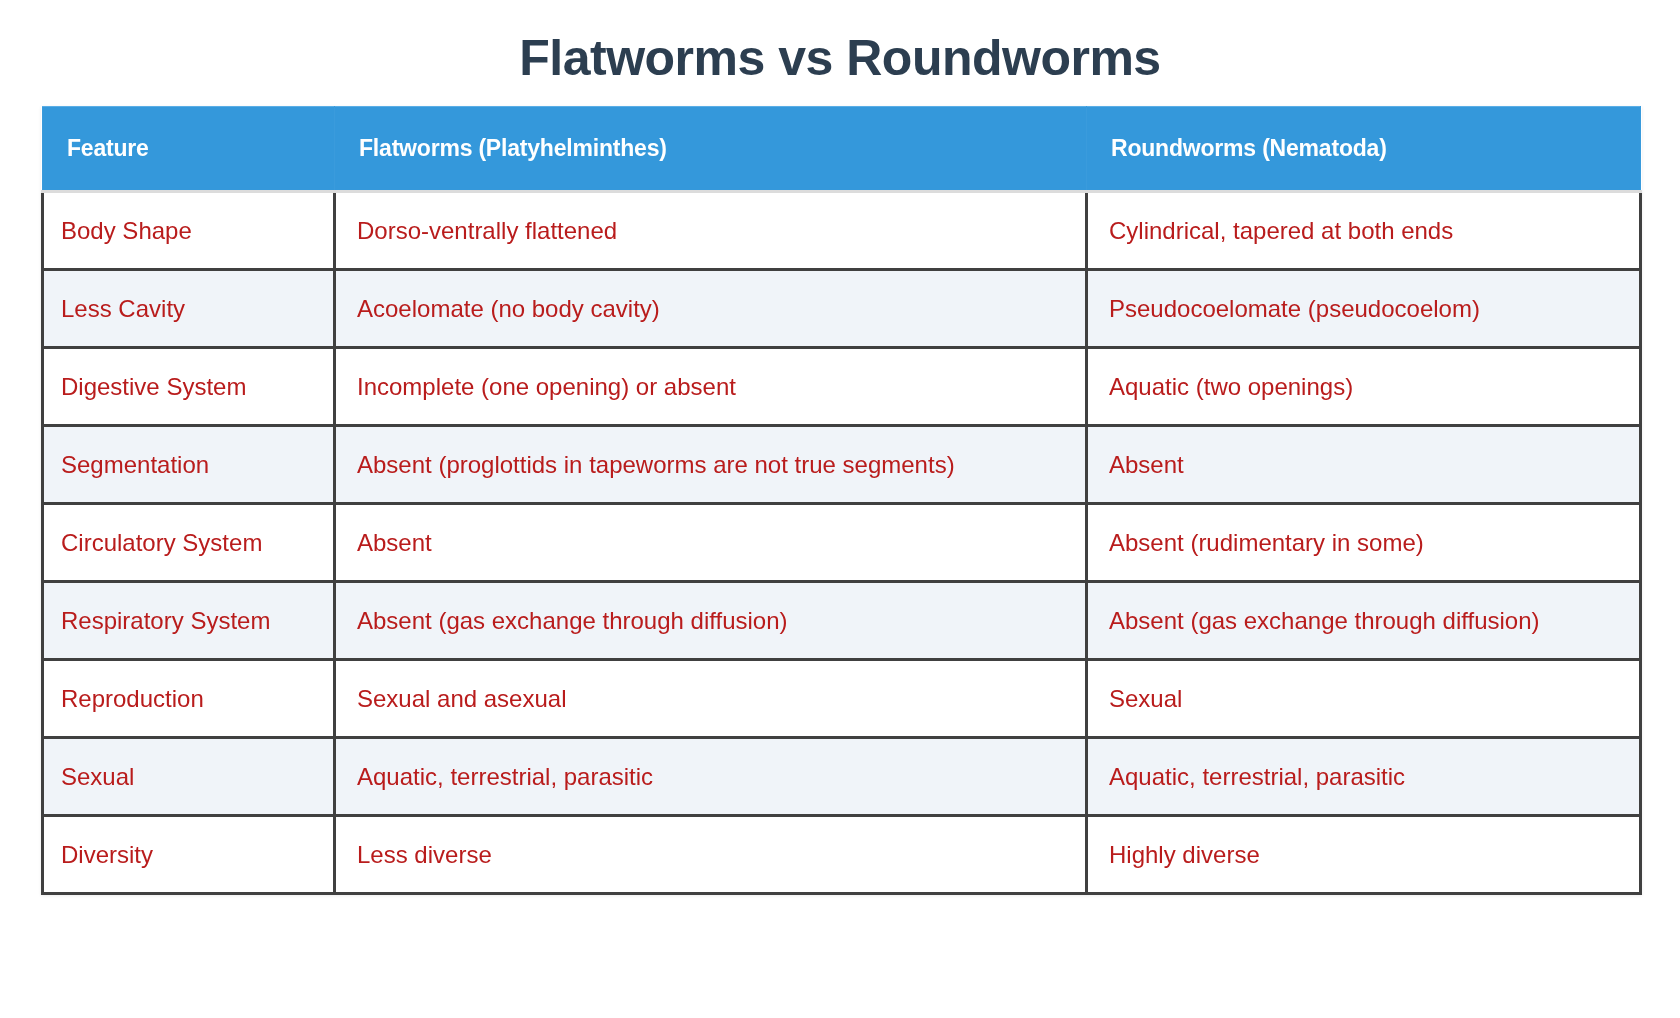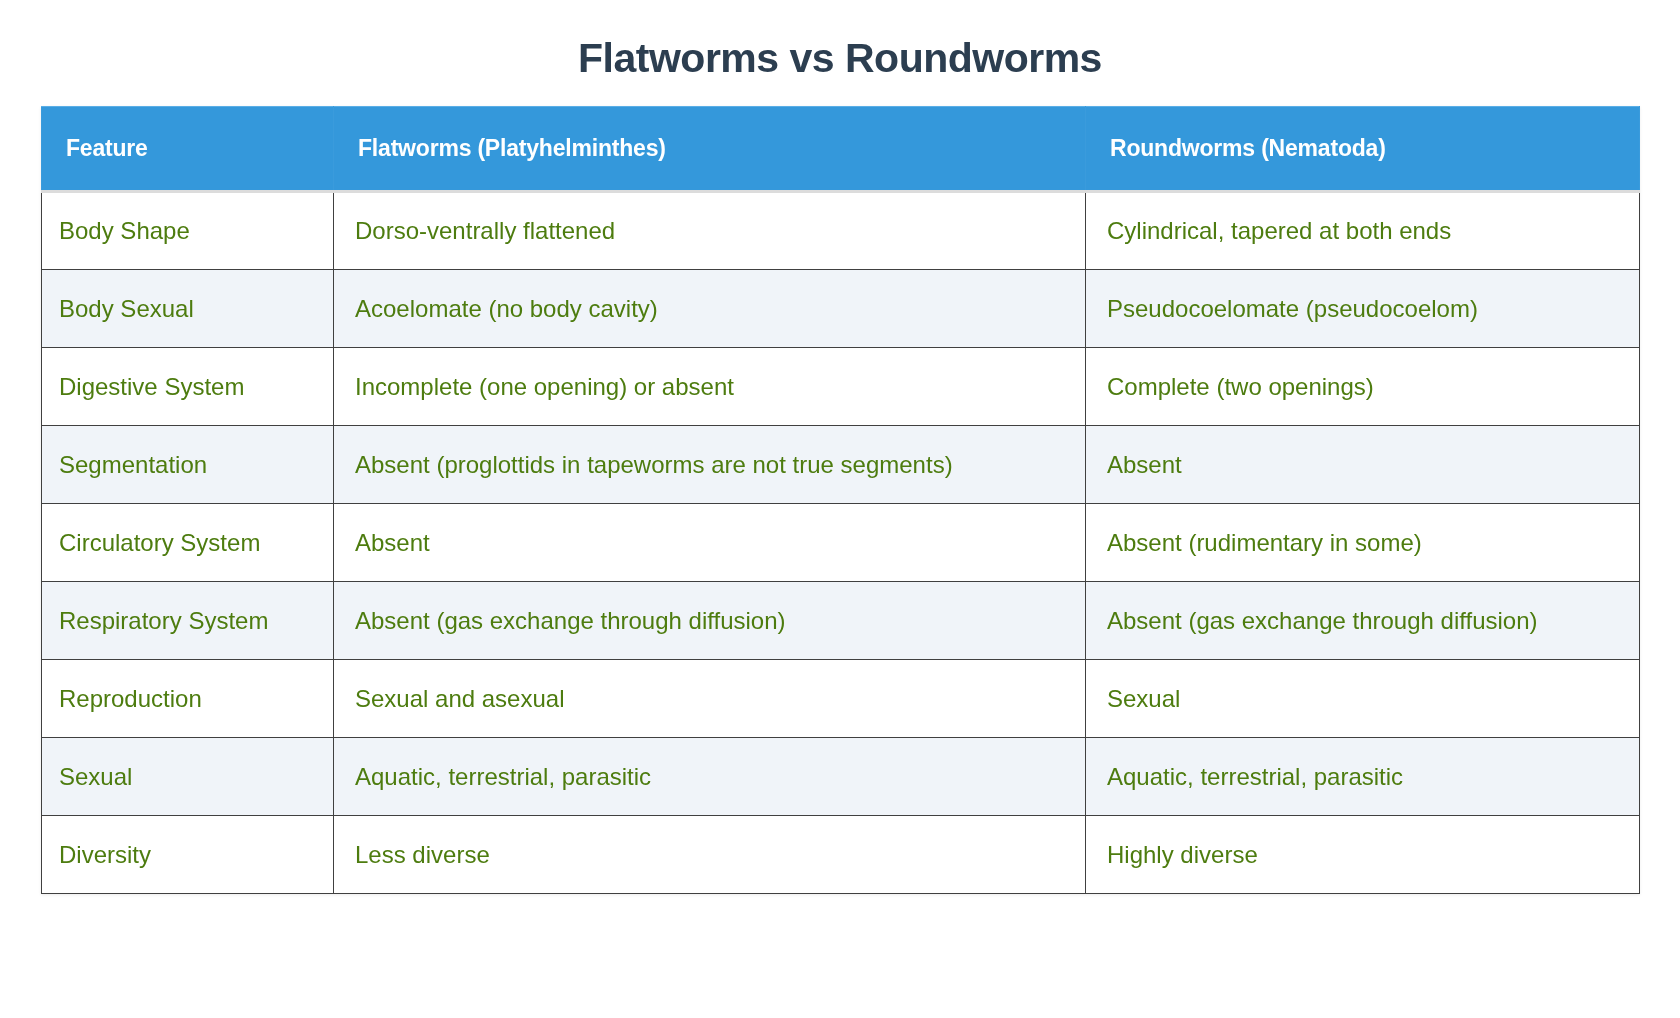--- a/index.html
+++ b/index.html
@@ -13,21 +13,21 @@
     position: relative;
     overflow: hidden;
     font-family: "Liberation Sans", sans-serif;
   }
   .title {
     position: absolute;
     left: 0;
     top: 26px;
     width: 1680px;
     text-align: center;
-    font-size: 41px;
+    font-size: 50px;
     font-weight: bold;
     color: #2c3e50;
     line-height: 64px;
     margin: 0;
     letter-spacing: -0.5px;
   }
   table.cmp {
     position: absolute;
     left: 41px;
     top: 106px;
@@ -51,24 +51,24 @@
     border-left: 1px solid #3a9bdc;
     border-right: 1px solid #3a9bdc;
     border-bottom: 3px solid #dcdcdc;
     box-sizing: border-box;
     letter-spacing: -0.2px;
     margin-top: 12px;
   }
   table.cmp th:first-child { padding-left: 24px; }
   table.cmp td {
     font-size: 24px;
-    color: #4d7c0f;
+    color: #b91c1c;
     height: 78px;
     padding: 0 0 0 21px;
-    border: 1px solid #404040;
+    border: 3px solid #404040;
     box-sizing: border-box;
     vertical-align: middle;
   }
   table.cmp td:first-child { padding-left: 17px; }
   table.cmp tr.row:nth-child(even) td { background: #f0f4f9; }
   table.cmp tr.row:nth-child(odd) td { background: #ffffff; }
 </style>
 </head>
 <body>
 
@@ -87,28 +87,28 @@
       <th>Roundworms (Nematoda)</th>
     </tr>
   </thead>
   <tbody>
     <tr class="row">
       <td>Body Shape</td>
       <td>Dorso-ventrally flattened</td>
       <td>Cylindrical, tapered at both ends</td>
     </tr>
     <tr class="row">
-      <td>Body Sexual</td>
+      <td>Less Cavity</td>
       <td>Acoelomate (no body cavity)</td>
       <td>Pseudocoelomate (pseudocoelom)</td>
     </tr>
     <tr class="row">
       <td>Digestive System</td>
       <td>Incomplete (one opening) or absent</td>
-      <td>Complete (two openings)</td>
+      <td>Aquatic (two openings)</td>
     </tr>
     <tr class="row">
       <td>Segmentation</td>
       <td>Absent (proglottids in tapeworms are not true segments)</td>
       <td>Absent</td>
     </tr>
     <tr class="row">
       <td>Circulatory System</td>
       <td>Absent</td>
       <td>Absent (rudimentary in some)</td>

